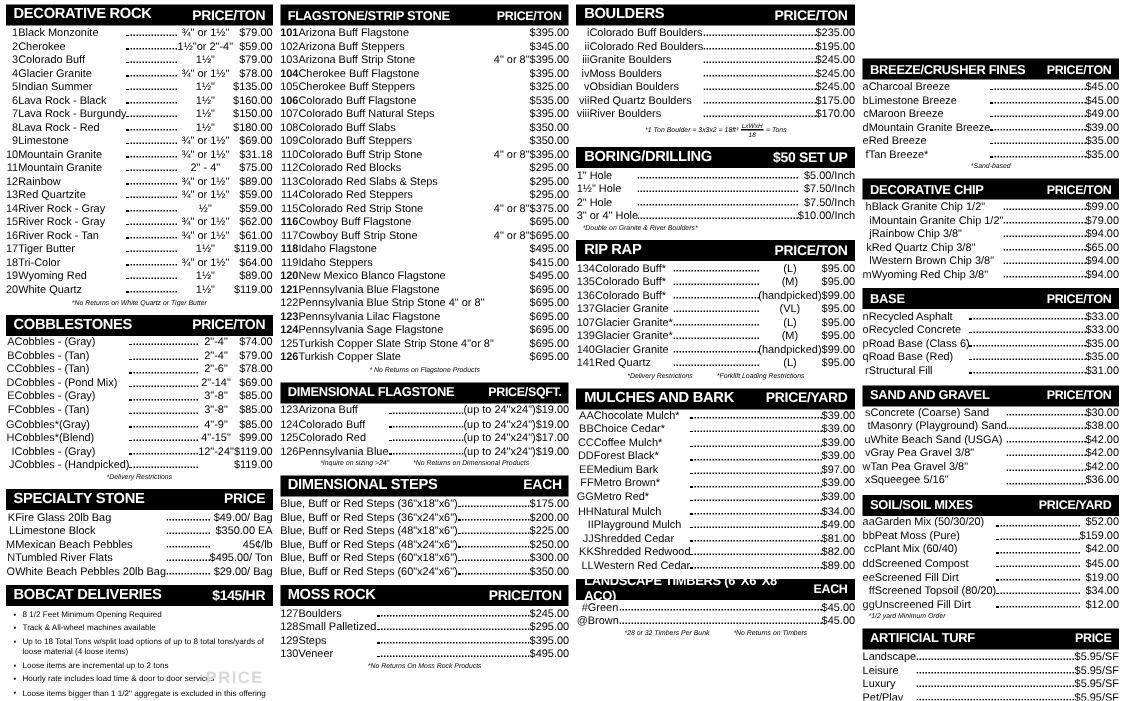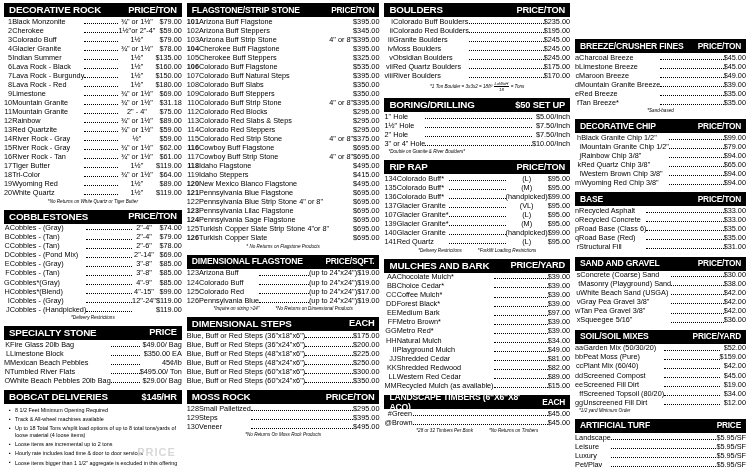--- a/index.html
+++ b/index.html
@@ -855,20 +855,29 @@
     </div>
 
     <div class="section">
       <div class="sec-head">
         <span class="title">MOSS ROCK</span>
         <span class="unit">PRICE/TON</span>
       </div>
       <table class="rows">
           <tbody>
             <tr>
+              <td class="idx">127</td>
+              <td class="nm">Boulders</td>
+              <td class="dots">
+                <span></span>
+              </td>
+              <td class="sz"></td>
+              <td class="pr">$245.00</td>
+            </tr>
+            <tr>
               <td class="idx">128</td>
               <td class="nm">Small Palletized</td>
               <td class="dots">
                 <span></span>
               </td>
               <td class="sz"></td>
               <td class="pr">$295.00</td>
             </tr>
             <tr>
               <td class="idx">129</td>
@@ -1222,29 +1231,20 @@
             </tr>
             <tr>
               <td class="idx">LL</td>
               <td class="nm">Western Red Cedar</td>
               <td class="dots">
                 <span></span>
               </td>
               <td class="sz"></td>
               <td class="pr">$89.00</td>
             </tr>
-            <tr>
-              <td class="idx">MM</td>
-              <td class="nm">Recycled Mulch (as available)</td>
-              <td class="dots">
-                <span></span>
-              </td>
-              <td class="sz"></td>
-              <td class="pr">$15.00</td>
-            </tr>
           </tbody>
         </table>
     </div>
 
     <div class="section">
       <div class="sec-head small">
         <span class="title">LANDSCAPE TIMBERS (6"X6"X8' ACQ)</span>
         <span class="unit">EACH</span>
       </div>
       <table class="rows">

